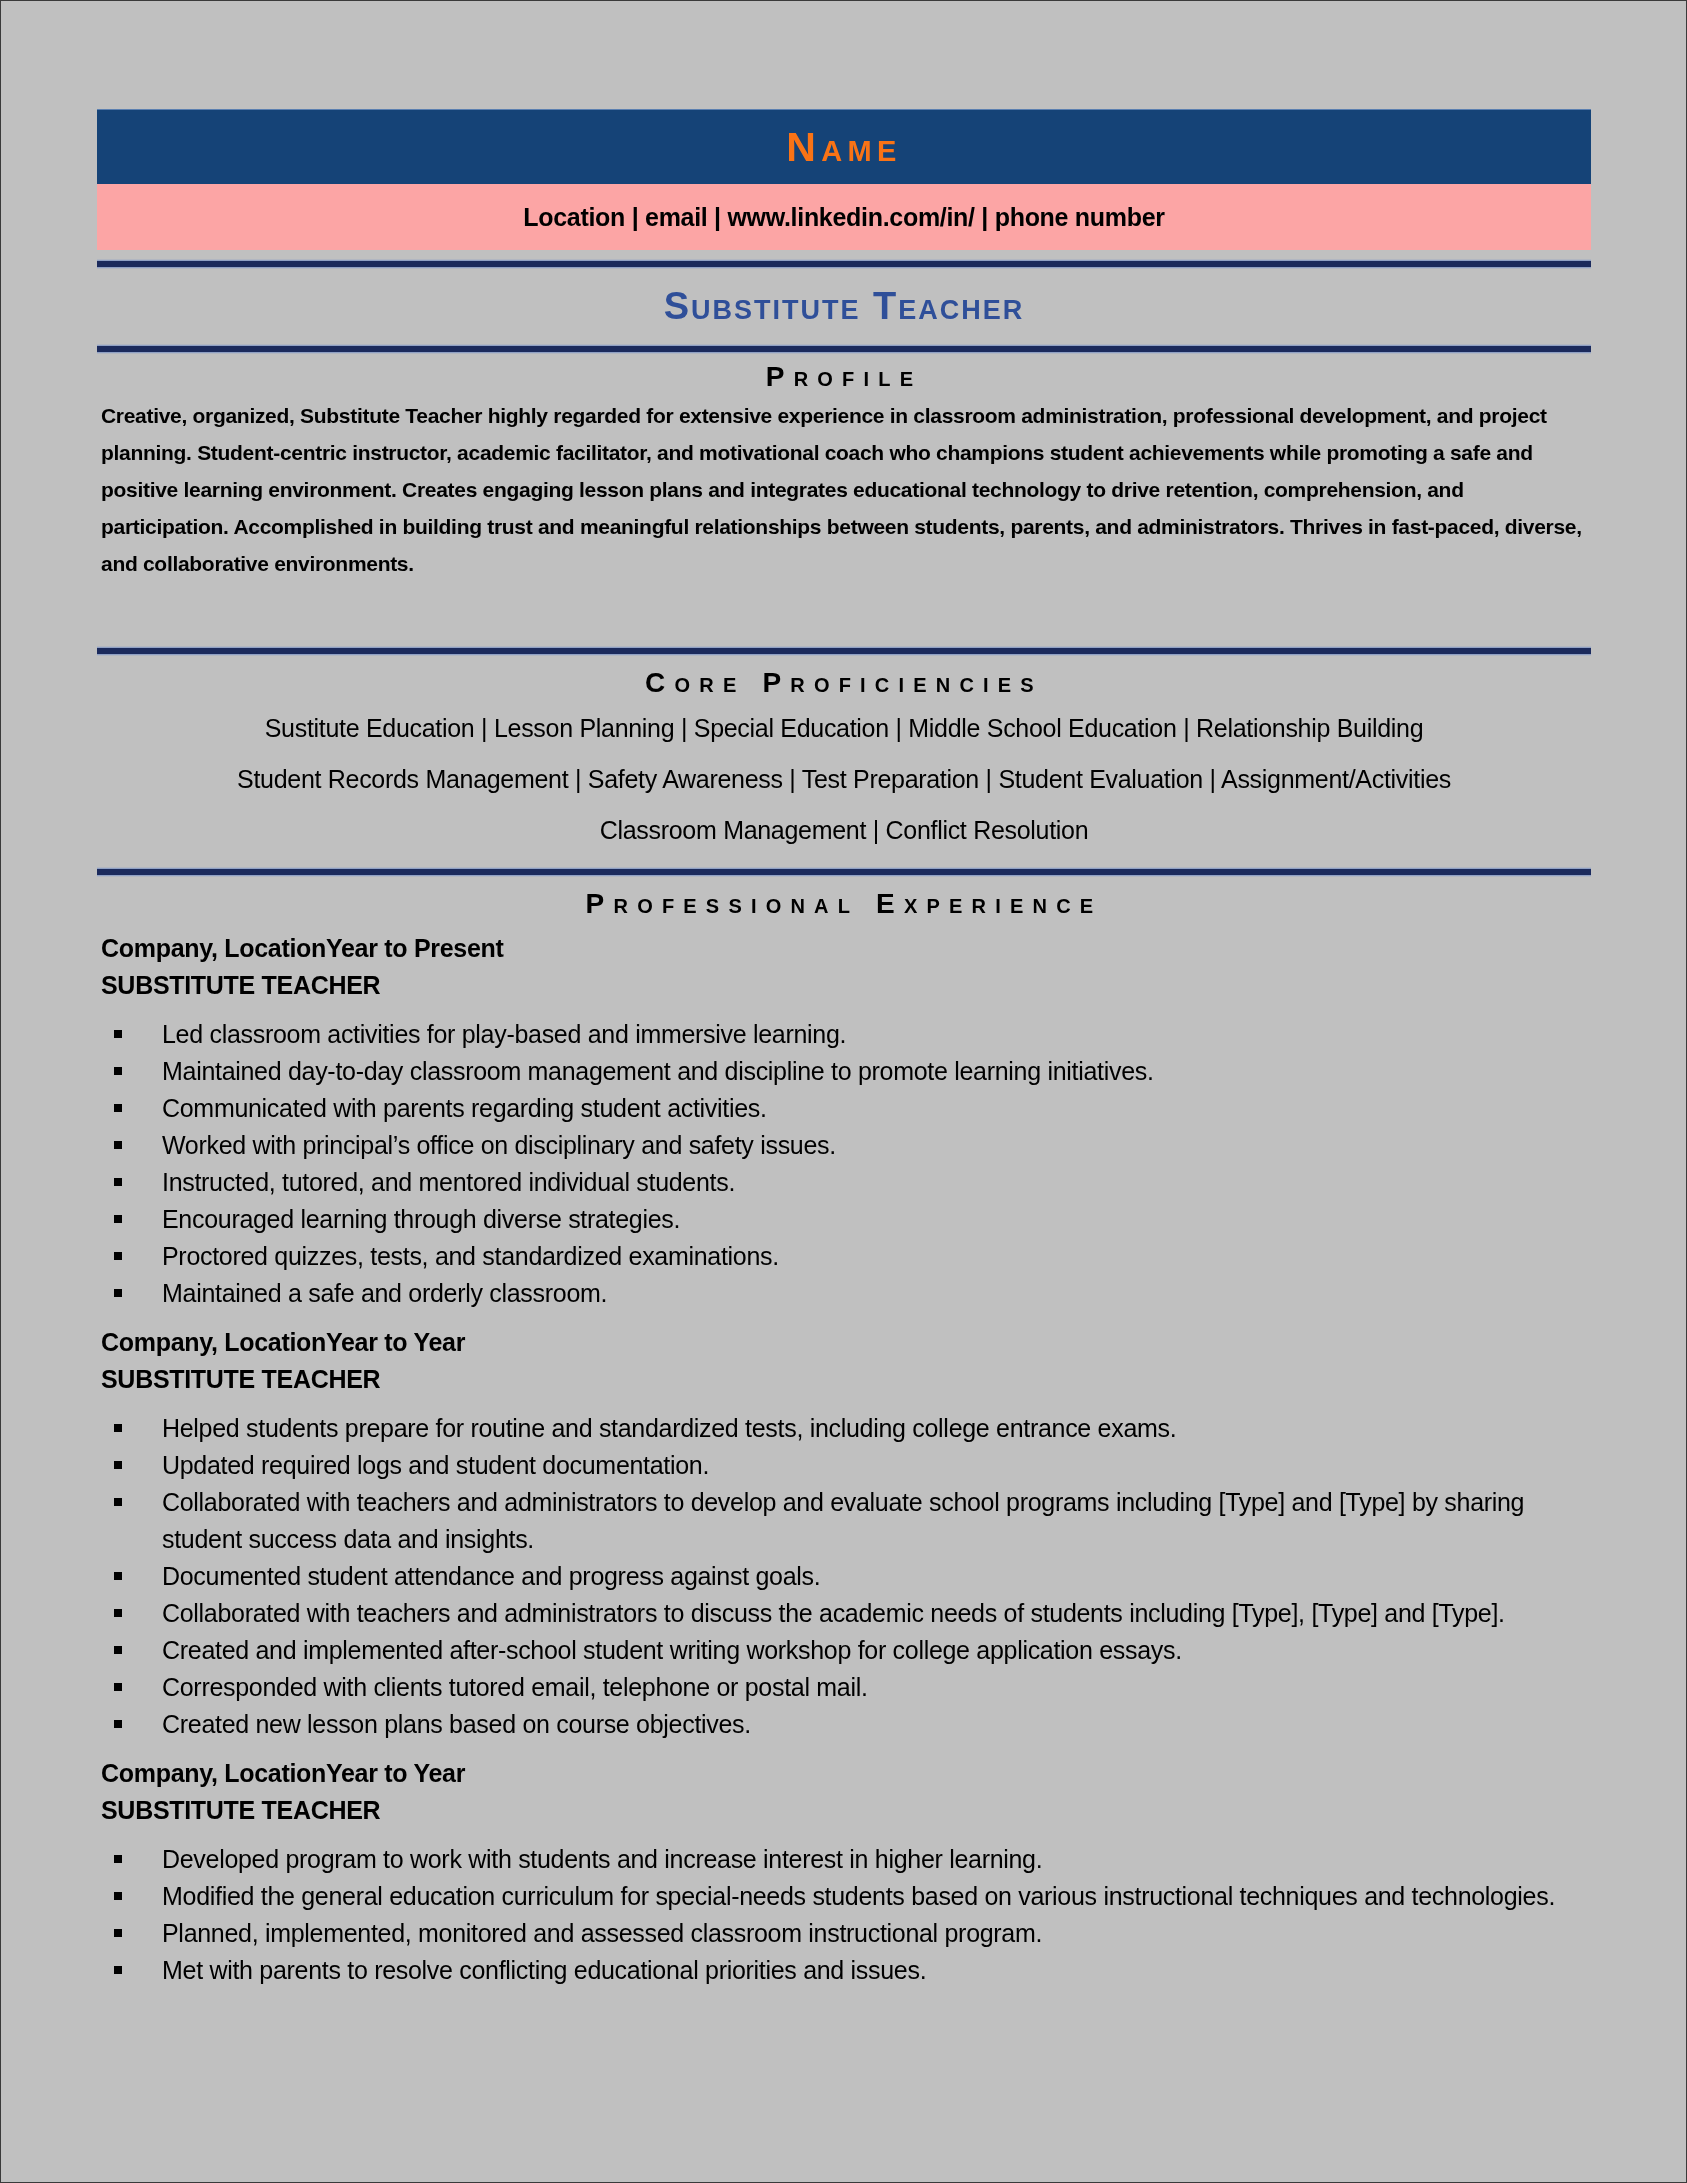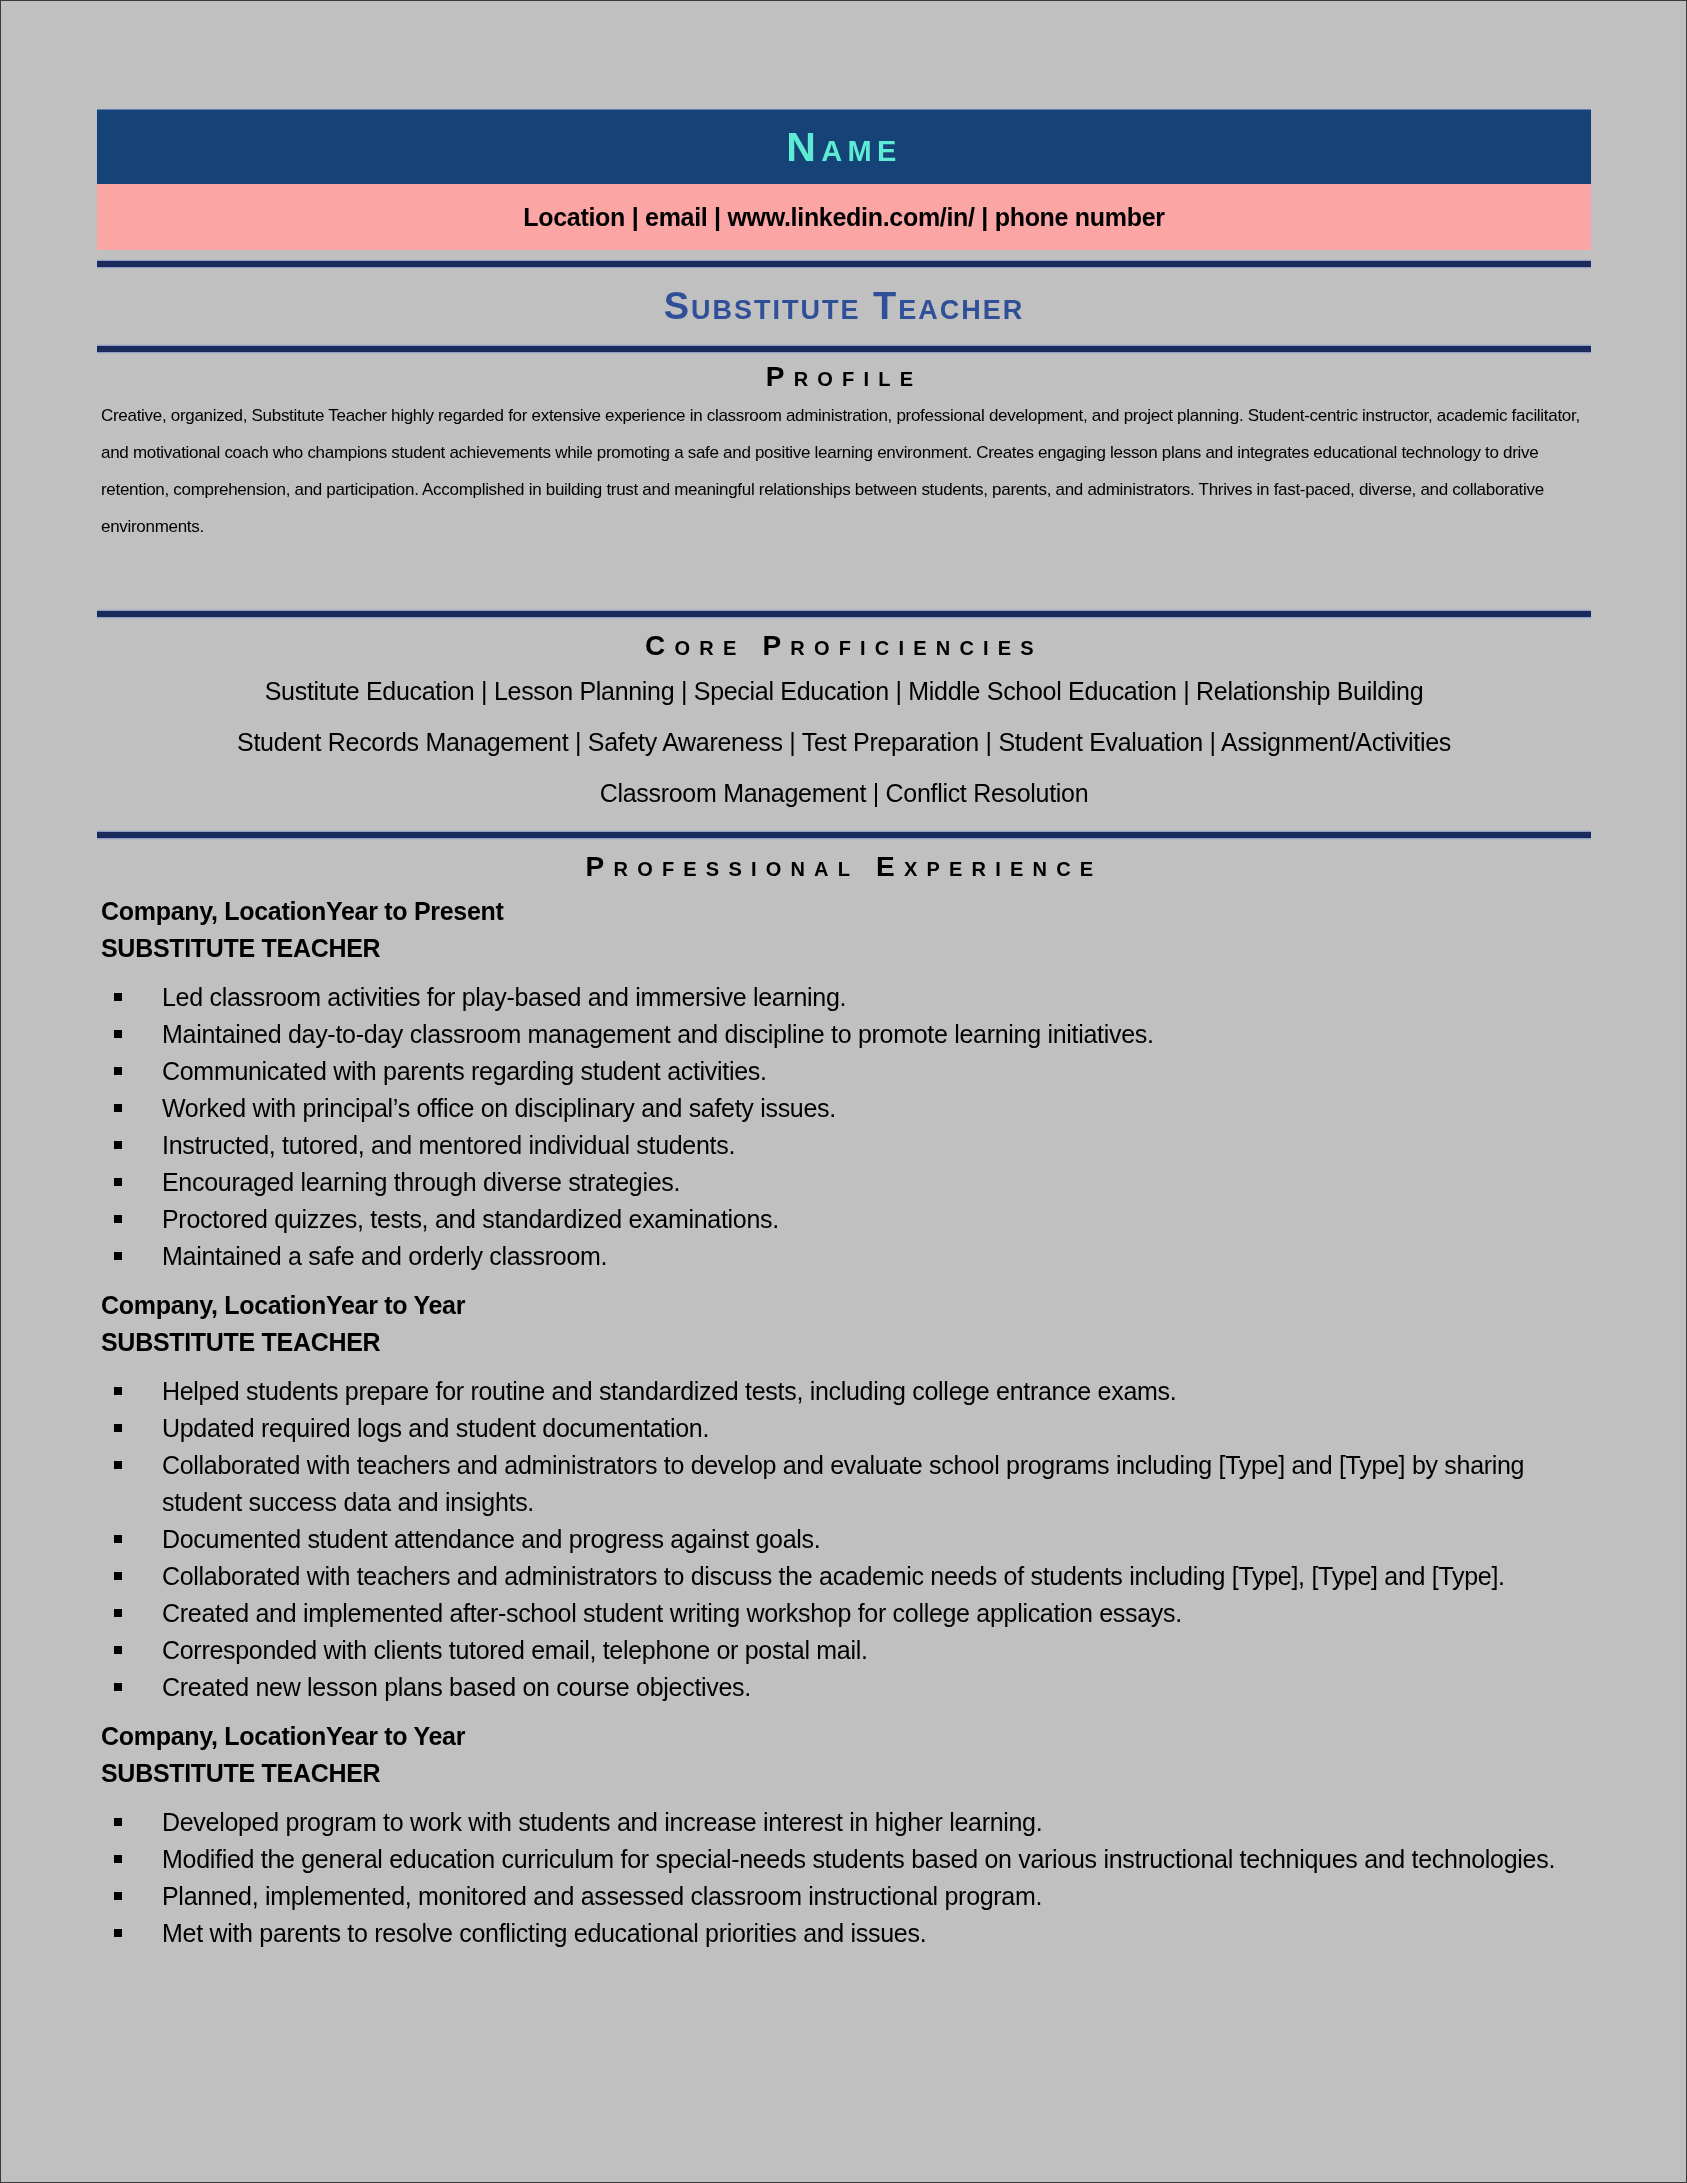--- a/index.html
+++ b/index.html
@@ -21,21 +21,21 @@
   .content {
     position: absolute; left: 97px; top: 109px; width: 1494px;
   }
   .name-bar {
     height: 75px; background: #154377;
     border-top: 1.3px solid #5b7fb0;
     display: flex; align-items: center; justify-content: center;
     box-sizing: border-box;
   }
   .name {
-    color: #5eead4; font-weight: bold; font-size: 41px;
+    color: #f97316; font-weight: bold; font-size: 41px;
     font-variant: small-caps; letter-spacing: 5.3px;
     text-transform: none;
   }
   .contact-bar {
     height: 66px; background: #fca5a5;
     display: flex; align-items: center; justify-content: center;
   }
   .contact { font-weight: bold; font-size: 25px; letter-spacing: -0.3px; }
   .rule {
     height: 6px; background: #1b2a5c;
@@ -45,22 +45,23 @@
     text-align: center; color: #2f4f99; font-weight: bold;
     font-size: 38px; font-variant: small-caps; letter-spacing: 2px;
     height: 79px; line-height: 79px;
   }
   .section-heading {
     text-align: center; font-weight: bold; font-size: 28px;
     font-variant: small-caps; letter-spacing: 9.2px;
     line-height: 40px;
   }
   .profile-text {
-    font-size: 17px; line-height: 37px; padding: 0 4px;
+    font-size: 21px; line-height: 37px; padding: 0 4px;
     letter-spacing: -0.3px;
+    font-weight: bold;
   }
   .skills { text-align: center; font-size: 25px; line-height: 51px; letter-spacing: -0.3px; }
   .skill-row { display: block; }
   .job { margin-top: 12px; }
   .job-head {
     display: flex; justify-content: flex-start;
     font-weight: bold; font-size: 25px; line-height: 37px; padding: 0 4px;
     letter-spacing: -0.3px;
   }
   .job-role { font-weight: bold; font-size: 25px; line-height: 37px; padding-left: 4px; letter-spacing: -0.3px; }

